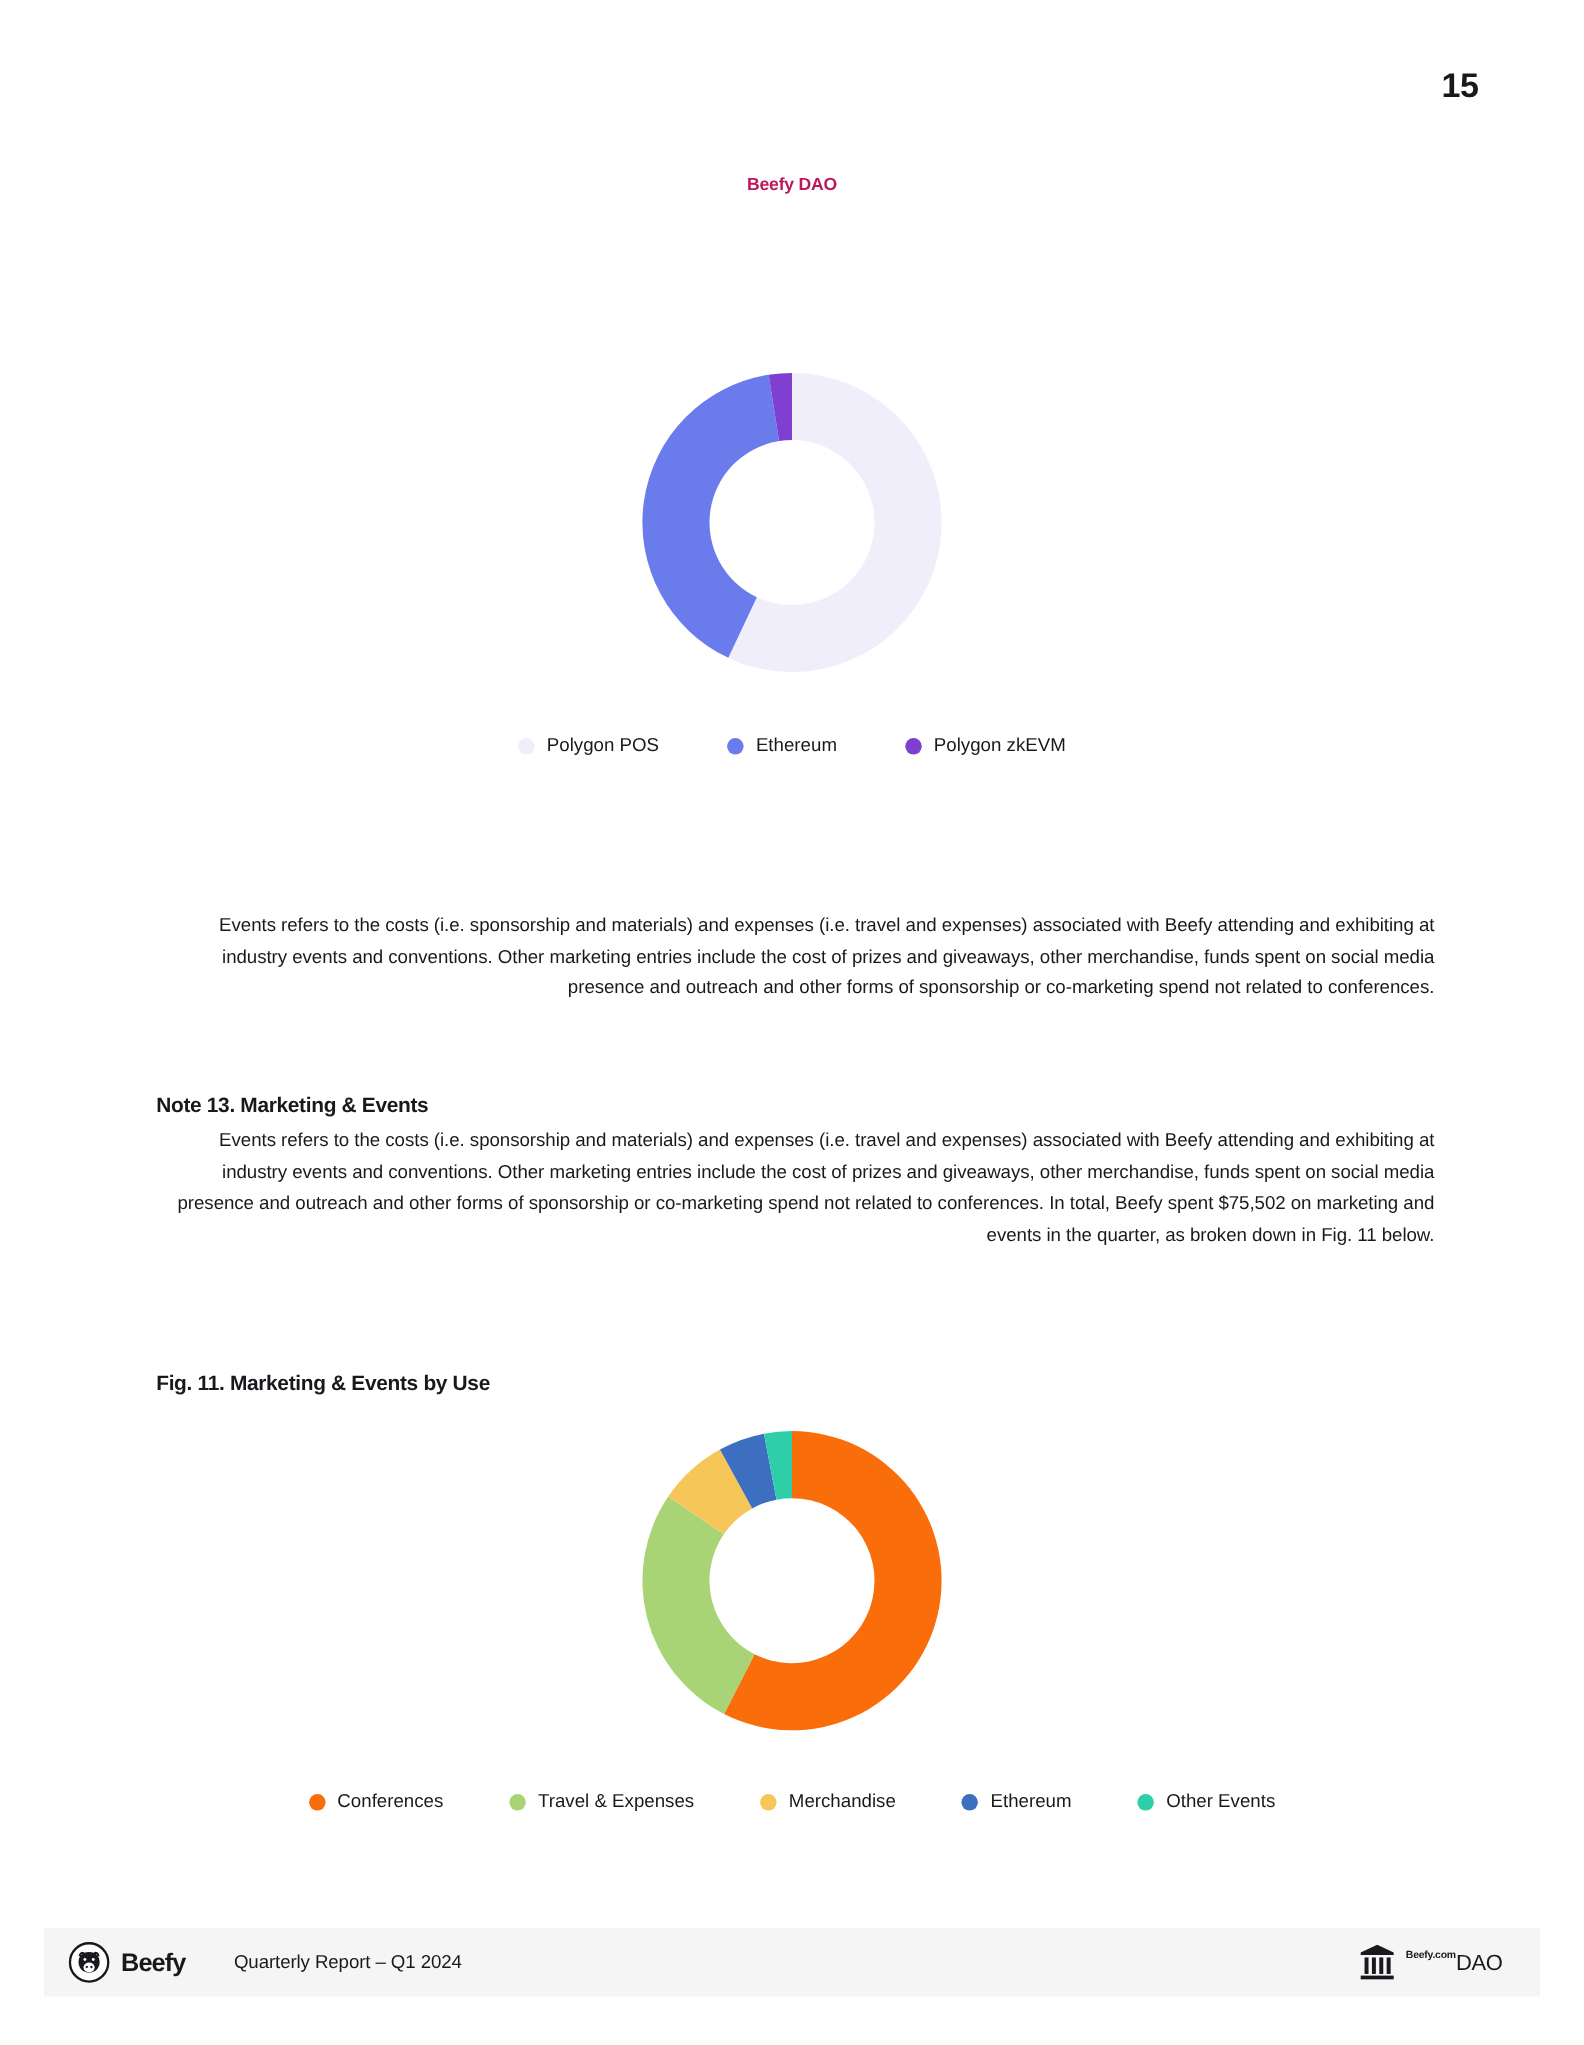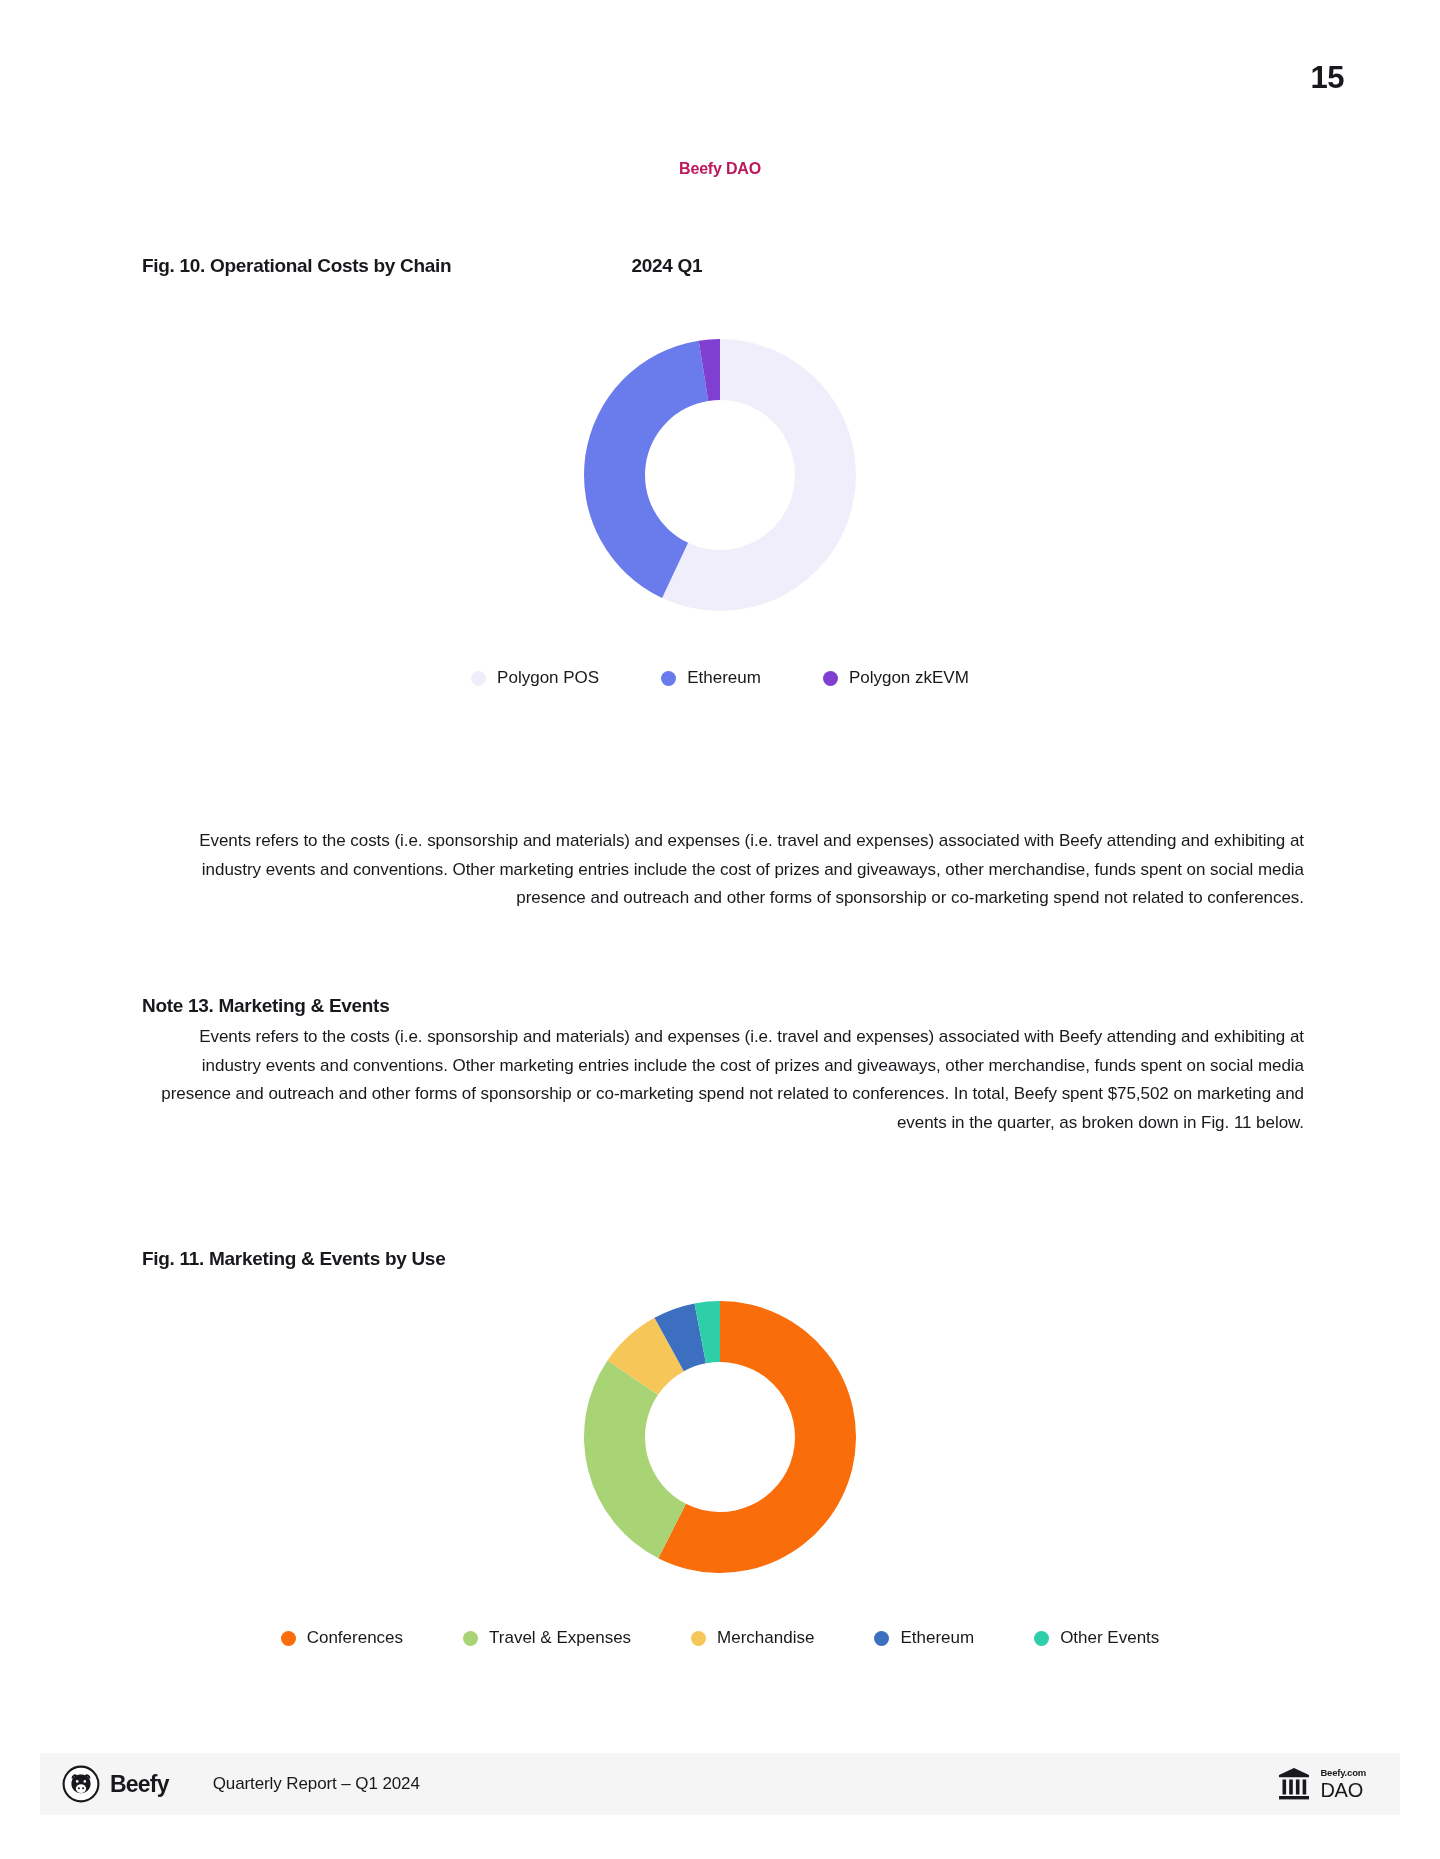--- a/index.html
+++ b/index.html
@@ -157,21 +157,21 @@
     font-weight: 400;
     color: #17191c;
     letter-spacing: -0.1px;
   }
   .footer-right {
     margin-left: auto;
     display: flex;
     align-items: center;
     gap: 8px;
   }
-  .dao-text { display: flex; flex-direction: column; line-height: 1; }
+  .dao-text { display: flex; flex-direction: row; line-height: 1; }
   .dao-domain {
     font-size: 9.5px;
     font-weight: 800;
     letter-spacing: -0.2px;
     color: #17191c;
   }
   .dao-label {
     font-size: 20px;
     font-weight: 400;
     letter-spacing: -0.3px;
@@ -181,24 +181,20 @@
 </style>
 </head>
 <body>
 
 <div class="page">
 
   <div class="page-number">15</div>
 
   <div class="doc-title">Beefy DAO</div>
 
-  <div class="fig10-head">
-    <span class="fig10-title">Fig. 10. Operational Costs by Chain</span>
-    <span class="fig10-period">2024 Q1</span>
-  </div>
 
   <div class="donut-wrap" id="donut-chain-wrap">
     <svg class="donut-svg" id="donut-chain" width="540" height="290" viewBox="125 0 290 290">
         <path d="M 270 9 A 136 136 0 1 1 212.09423112131105 268.05658020019837 L 238.06667157425244 212.86208466922704 A 75 75 0 1 0 270 70 Z" fill="#f1eefb"></path>
         <path d="M 212.09401634715016 268.0564791353787 A 136 136 0 0 1 248.72467831213703 10.674422811297973 L 258.2672858338991 70.92339493270109 A 75 75 0 0 0 238.06655313261956 212.86202893495147 Z" fill="#6a7bec"></path>
         <path d="M 248.7249127545286 10.674385679061288 A 136 136 0 0 1 269.9997626352217 9.000000000207137 L 269.9998691003061 70.00000000011423 A 75 75 0 0 0 258.26741512198265 70.92337445536468 Z" fill="#7f3fd1"></path>
       </svg>
     <div class="legend" id="legend-chain">
         <div class="legend-item">
           <span class="legend-swatch" style="background: rgb(241, 238, 251);"></span>

